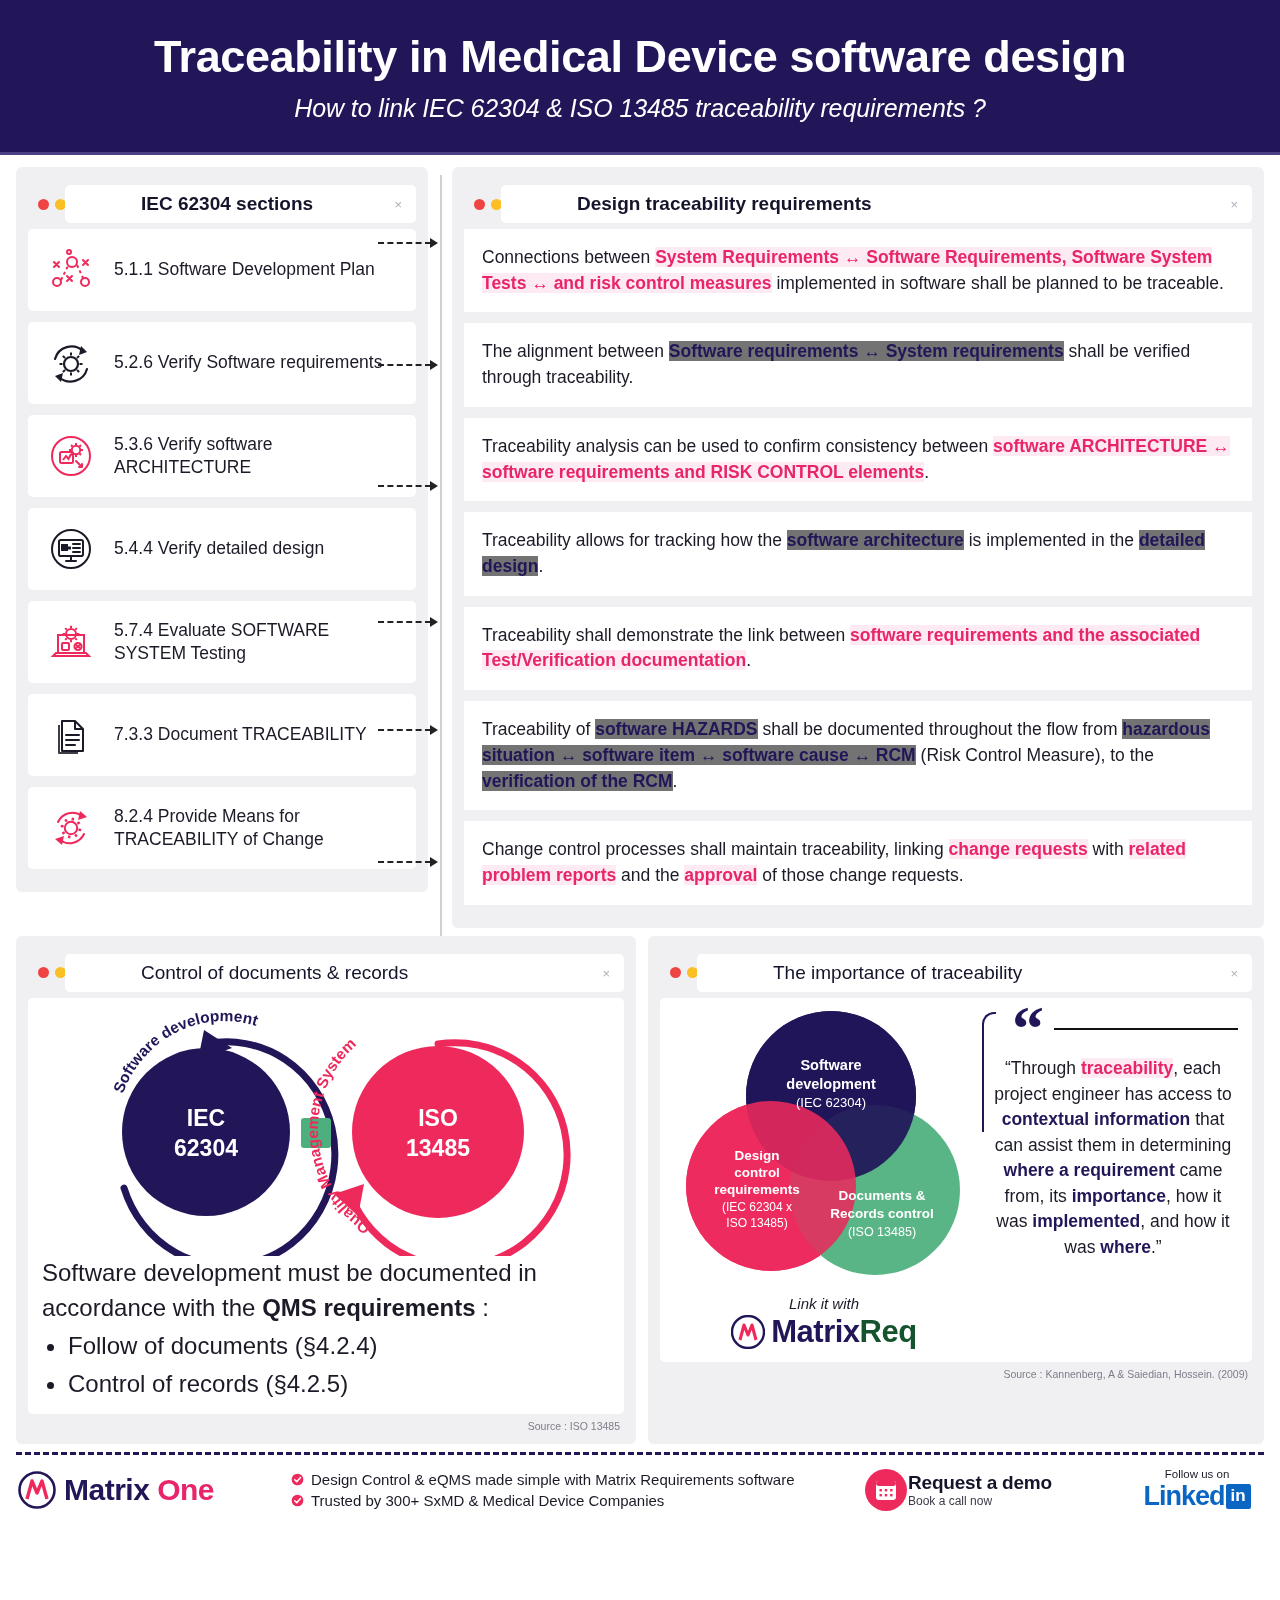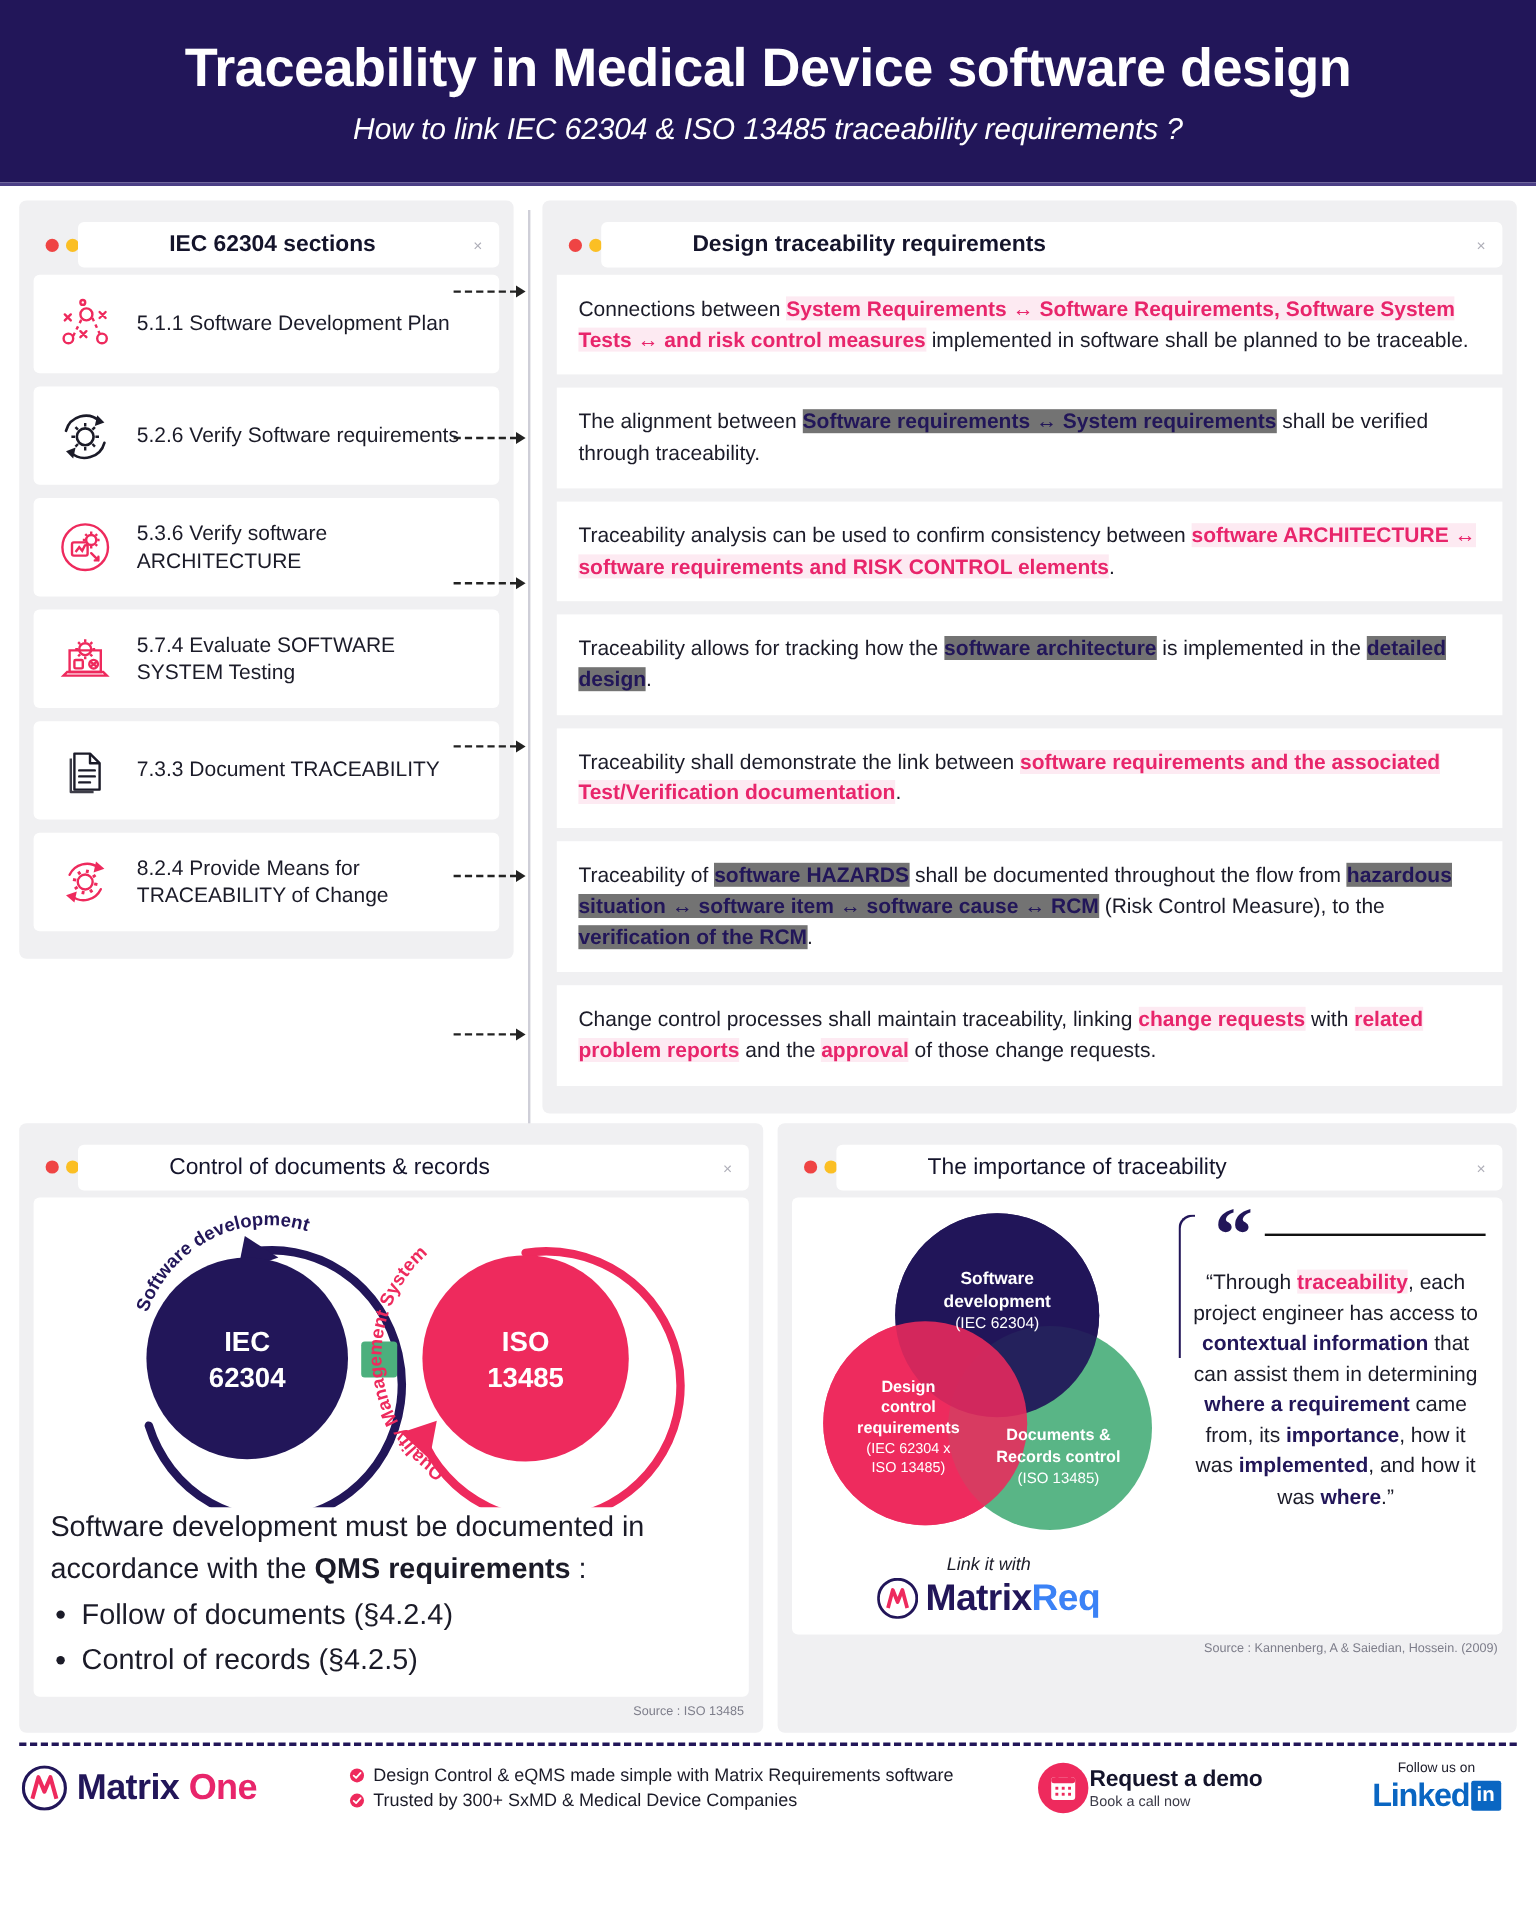--- a/index.html
+++ b/index.html
@@ -153,21 +153,21 @@
   .body-text ul { margin: 4px 0 0 26px; }
   .body-text li { margin-top: 3px; }
 
   
   .quote-wrap { display: flex; gap: 8px; align-items: stretch; }
   .venn-col { width: 300px; flex: 0 0 300px; display:flex; flex-direction:column; align-items:center; }
   .link-with { font-style: italic; font-size: 15px; color: #1b1b28; margin-top: 2px; }
   .mreq { display: flex; align-items: center; gap: 6px; margin-top: 2px; }
   .mreq-txt { font-size: 31px; font-weight: 700; letter-spacing: -0.5px; }
   .mreq-txt .a { color: #221659; }
-  .mreq-txt .b { color: #3b82f6; }
+  .mreq-txt .b { color: #14532d; }
 
   .quote-col { flex: 1; padding-left: 6px; position: relative; }
   .qmark { font-size: 64px; color: #221659; font-weight: 700; line-height: 0.6; font-family: "Liberation Serif", serif; }
   .quote-text {
     text-align: center;
     font-size: 17.5px;
     line-height: 1.46;
     color: #1b1b28;
     margin-top: 8px;
   }
@@ -287,20 +287,35 @@
                     <line x1="26" y1="20" x2="24" y2="20"></line>
                     <line x1="27.464466094067262" y1="16.464466094067262" x2="26.050252531694166" y2="15.050252531694168"></line>
                     <line x1="31" y1="15" x2="31" y2="13"></line>
                     <line x1="34.53553390593274" y1="16.464466094067262" x2="35.94974746830583" y2="15.050252531694166"></line>
                   </g>
         <path d="M31 31 l6 6 M34 37 l3 0 M37 34 l0 3" stroke-linecap="round"></path>
                 </g>
               </svg>
             </span>
     <span class="sec-label">5.3.6 Verify software ARCHITECTURE</span>
+          </div>
+          <div class="sec-item">
+            <span class="sec-icon">
+              <svg width="52" height="52" viewBox="0 0 52 52">
+                <circle cx="26" cy="26" r="19" fill="none" stroke="#1b1b28" stroke-width="2"></circle>
+        <g stroke="#1b1b28" stroke-width="2" fill="none">
+        <rect x="14" y="17" width="24" height="16" rx="1.8"></rect>
+        <path d="M22 25 h4" stroke-width="3"></path>
+                  <rect x="17" y="22" width="5" height="5" fill="#1b1b28"></rect>
+        <path d="M28 21 h7 M28 25 h7 M28 29 h7" stroke-linecap="round"></path>
+        <path d="M26 33 v4 M21 38 h10" stroke-linecap="round"></path>
+                </g>
+              </svg>
+            </span>
+    <span class="sec-label">5.4.4 Verify detailed design</span>
           </div>
           <div class="sec-item">
             <span class="sec-icon">
               <svg width="52" height="52" viewBox="0 0 52 52">
                 <g stroke="#ee2a5d" stroke-width="2" fill="none">
         <path d="M13 19 h26 v18 h-26 z"></path>
                   <path d="M8 40 h36 l-3-3 h-30 z"></path>
         <circle cx="26" cy="18" r="5"></circle>
         <g>
                     <line x1="32" y1="18" x2="34.3" y2="18"></line>

